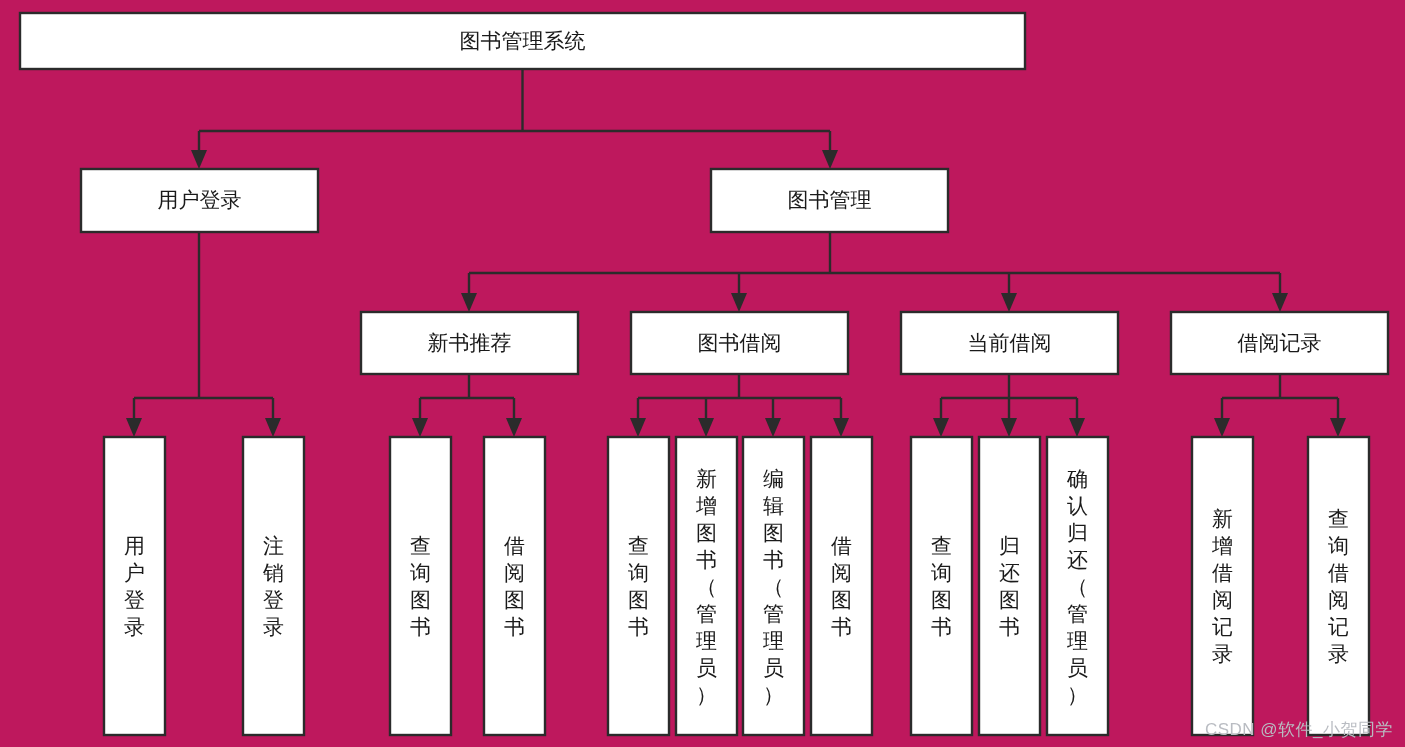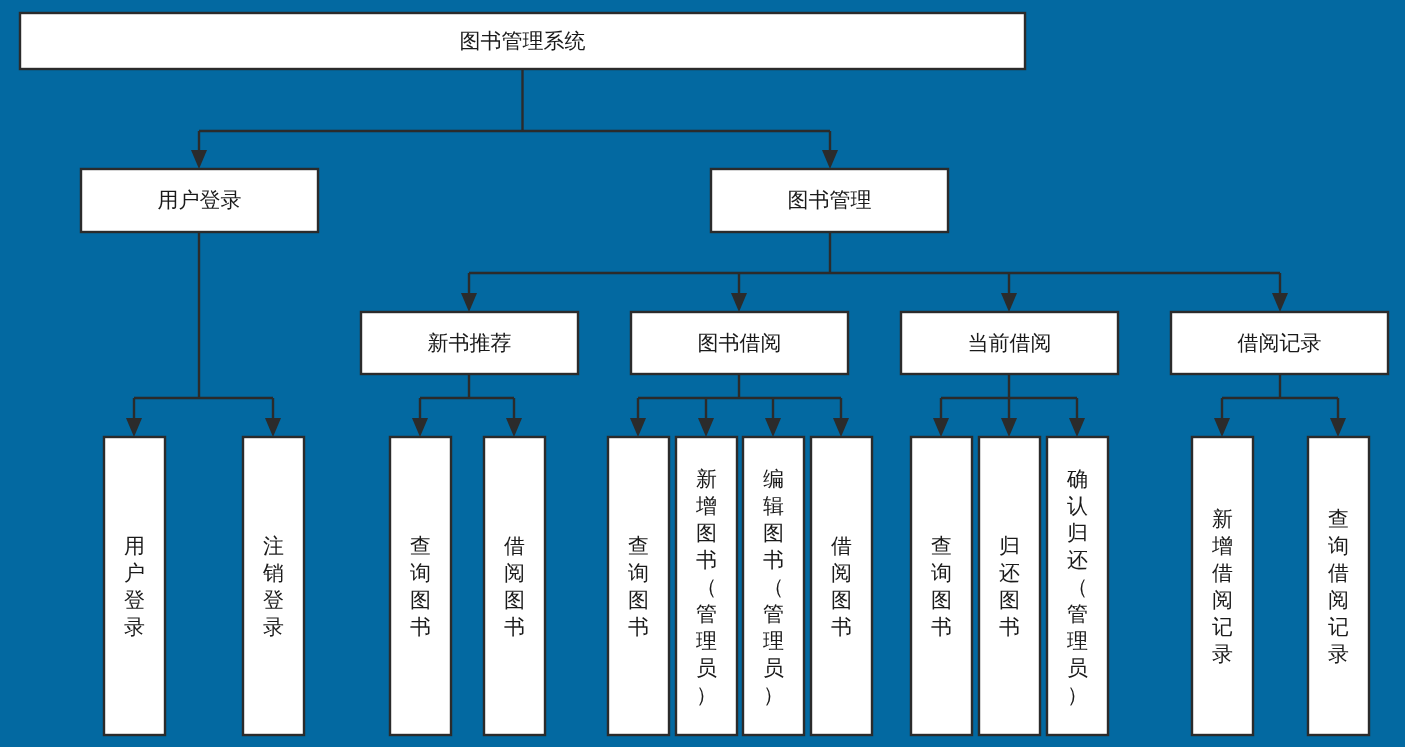--- a/index.html
+++ b/index.html
@@ -10,21 +10,21 @@
   body {
     width: 1405px;
     height: 747px;
     font-family: "Liberation Sans", "DejaVu Sans", sans-serif;
     overflow: hidden;
   }
   #diagram-root {
     position: relative;
     width: 1405px;
     height: 747px;
-    background: #0369a1;
+    background: #be185d;
   }
   svg#diagram-svg {
     position: absolute;
     left: 0;
     top: 0;
     width: 1405px;
     height: 747px;
   }
   .node-box {
     fill: #ffffff;
@@ -225,14 +225,15 @@
       <rect class="node-box" x="1192" y="437" width="61" height="298"></rect>
       <text class="node-label-v" x="1222.5"><tspan x="1222.5" y="526.06">新</tspan><tspan x="1222.5" y="553.06">增</tspan><tspan x="1222.5" y="580.06">借</tspan><tspan x="1222.5" y="607.06">阅</tspan><tspan x="1222.5" y="634.06">记</tspan><tspan x="1222.5" y="661.06">录</tspan></text>
     </g>
     <g>
       <rect class="node-box" x="1308" y="437" width="61" height="298"></rect>
       <text class="node-label-v" x="1338.5"><tspan x="1338.5" y="526.06">查</tspan><tspan x="1338.5" y="553.06">询</tspan><tspan x="1338.5" y="580.06">借</tspan><tspan x="1338.5" y="607.06">阅</tspan><tspan x="1338.5" y="634.06">记</tspan><tspan x="1338.5" y="661.06">录</tspan></text>
     </g>
 
   </svg>
 
+  <div class="watermark">CSDN @软件_小贺同学</div>
 
 </div>
 
 </body></html>

